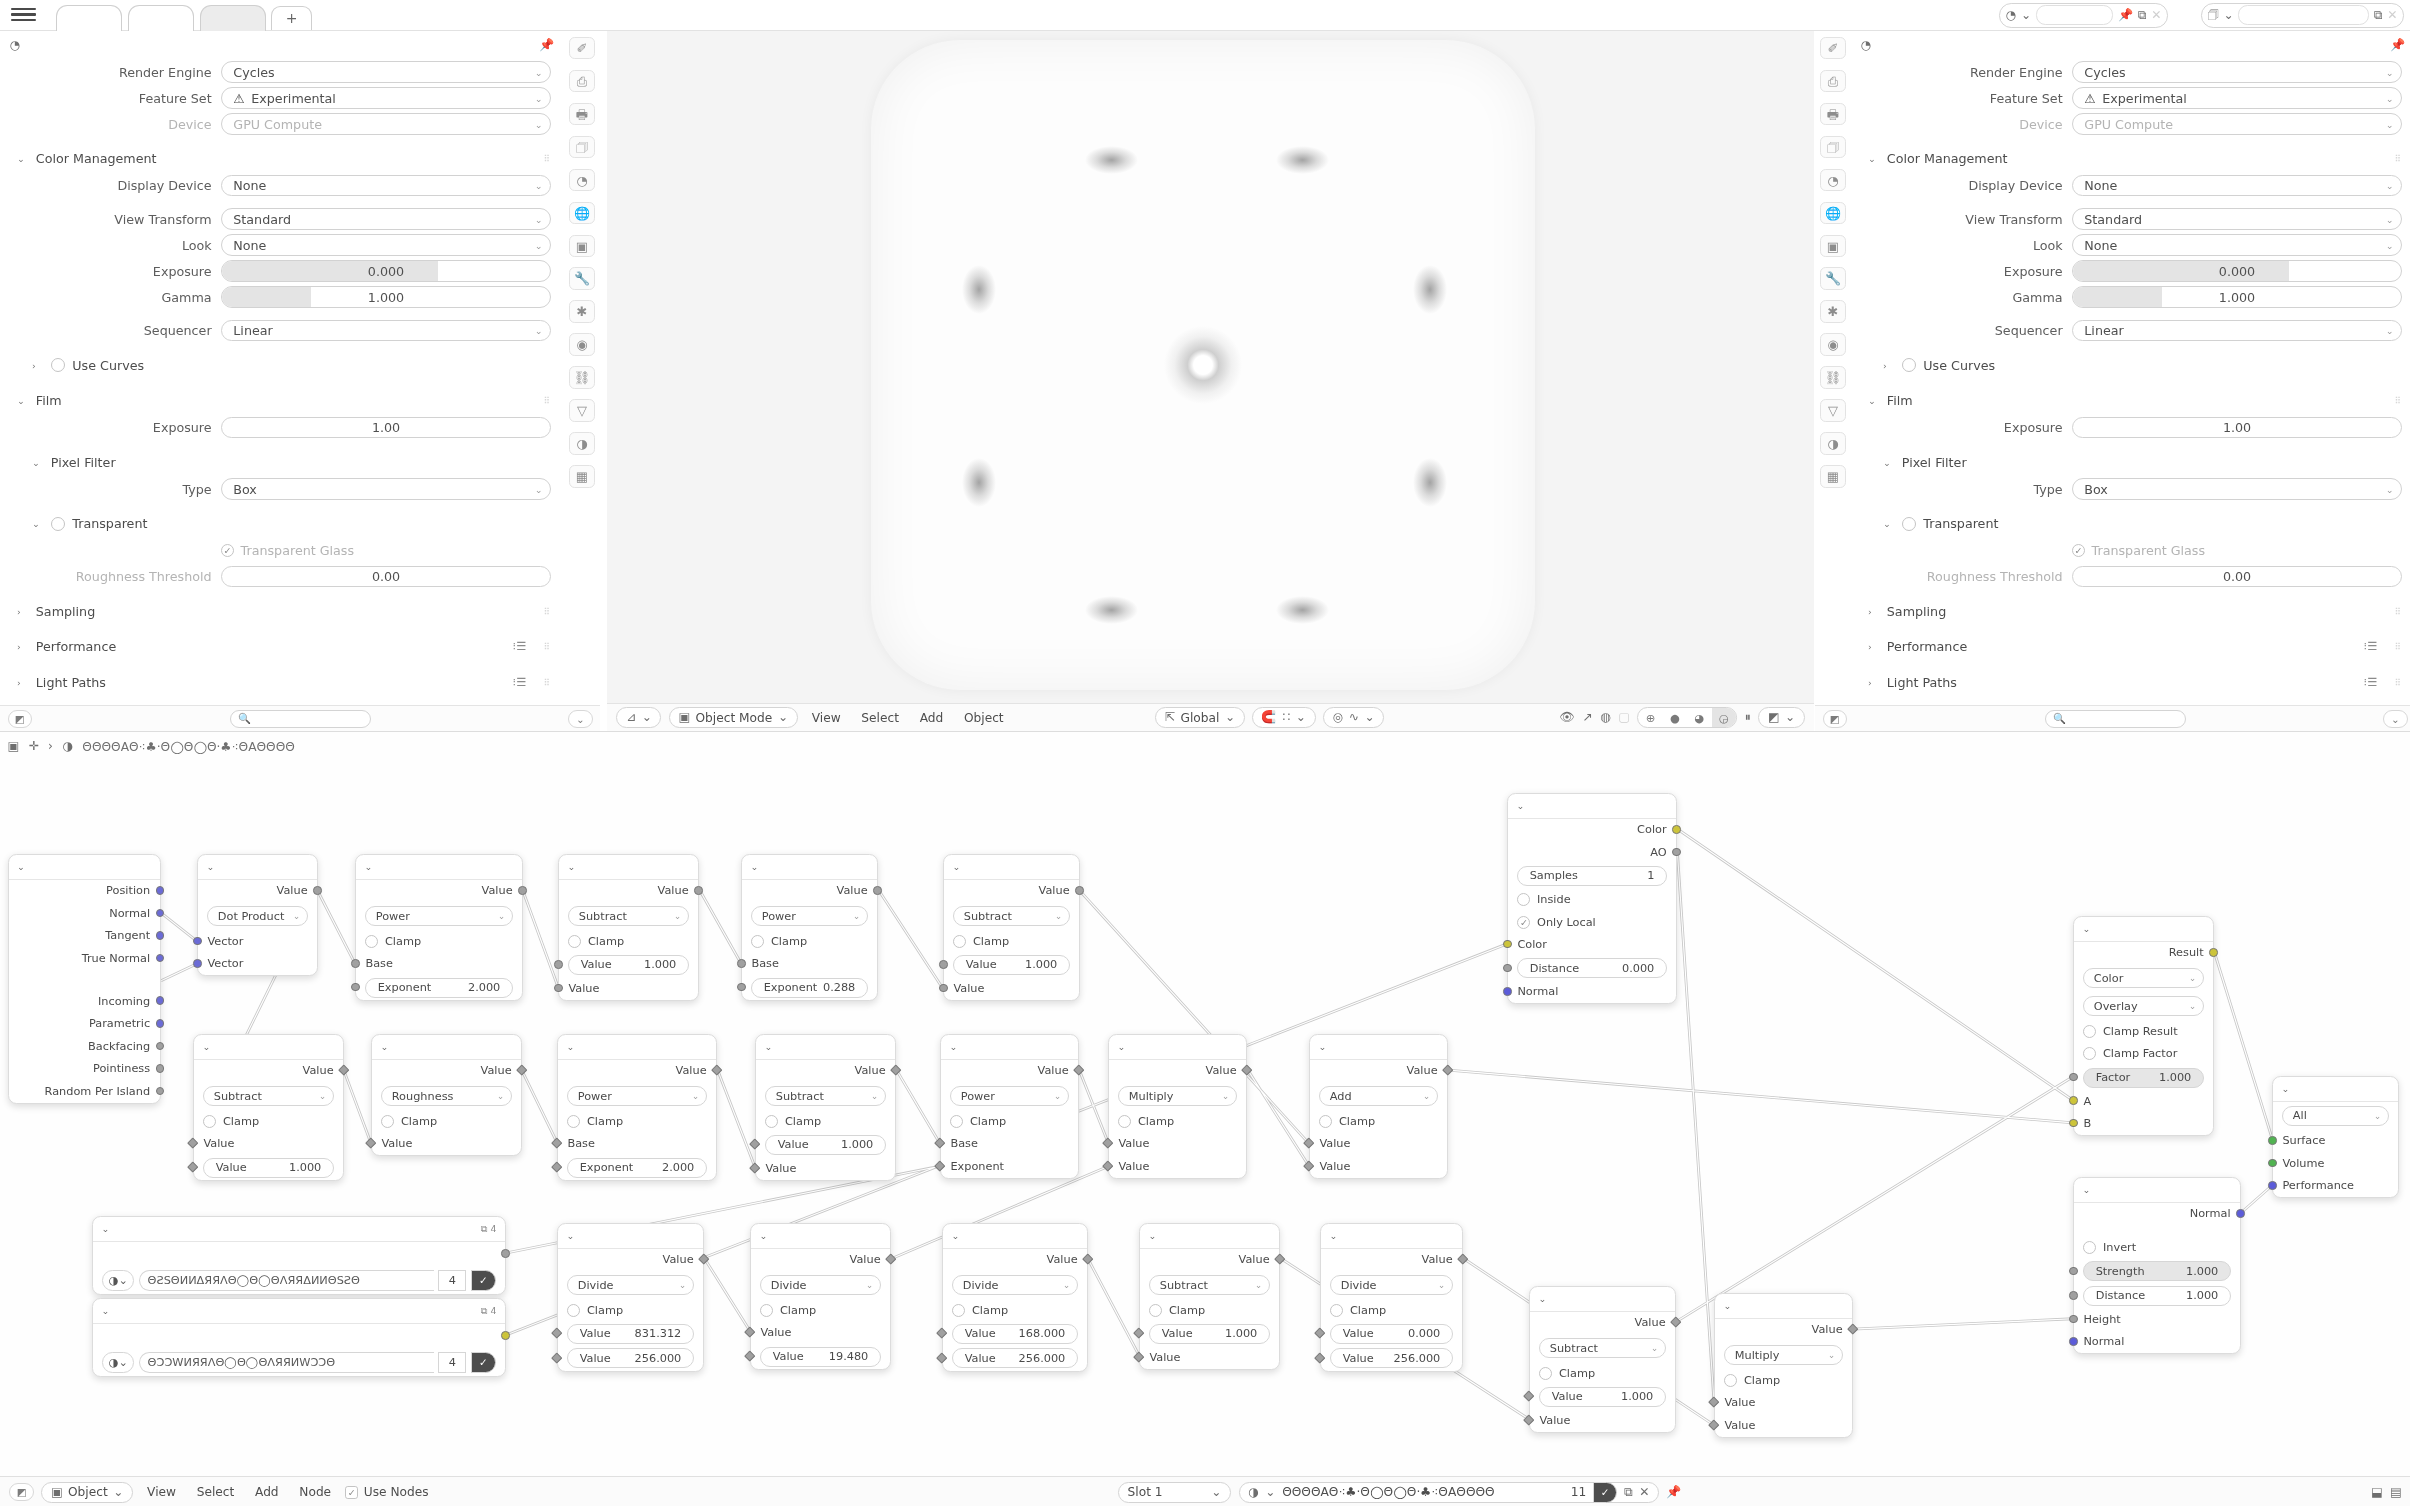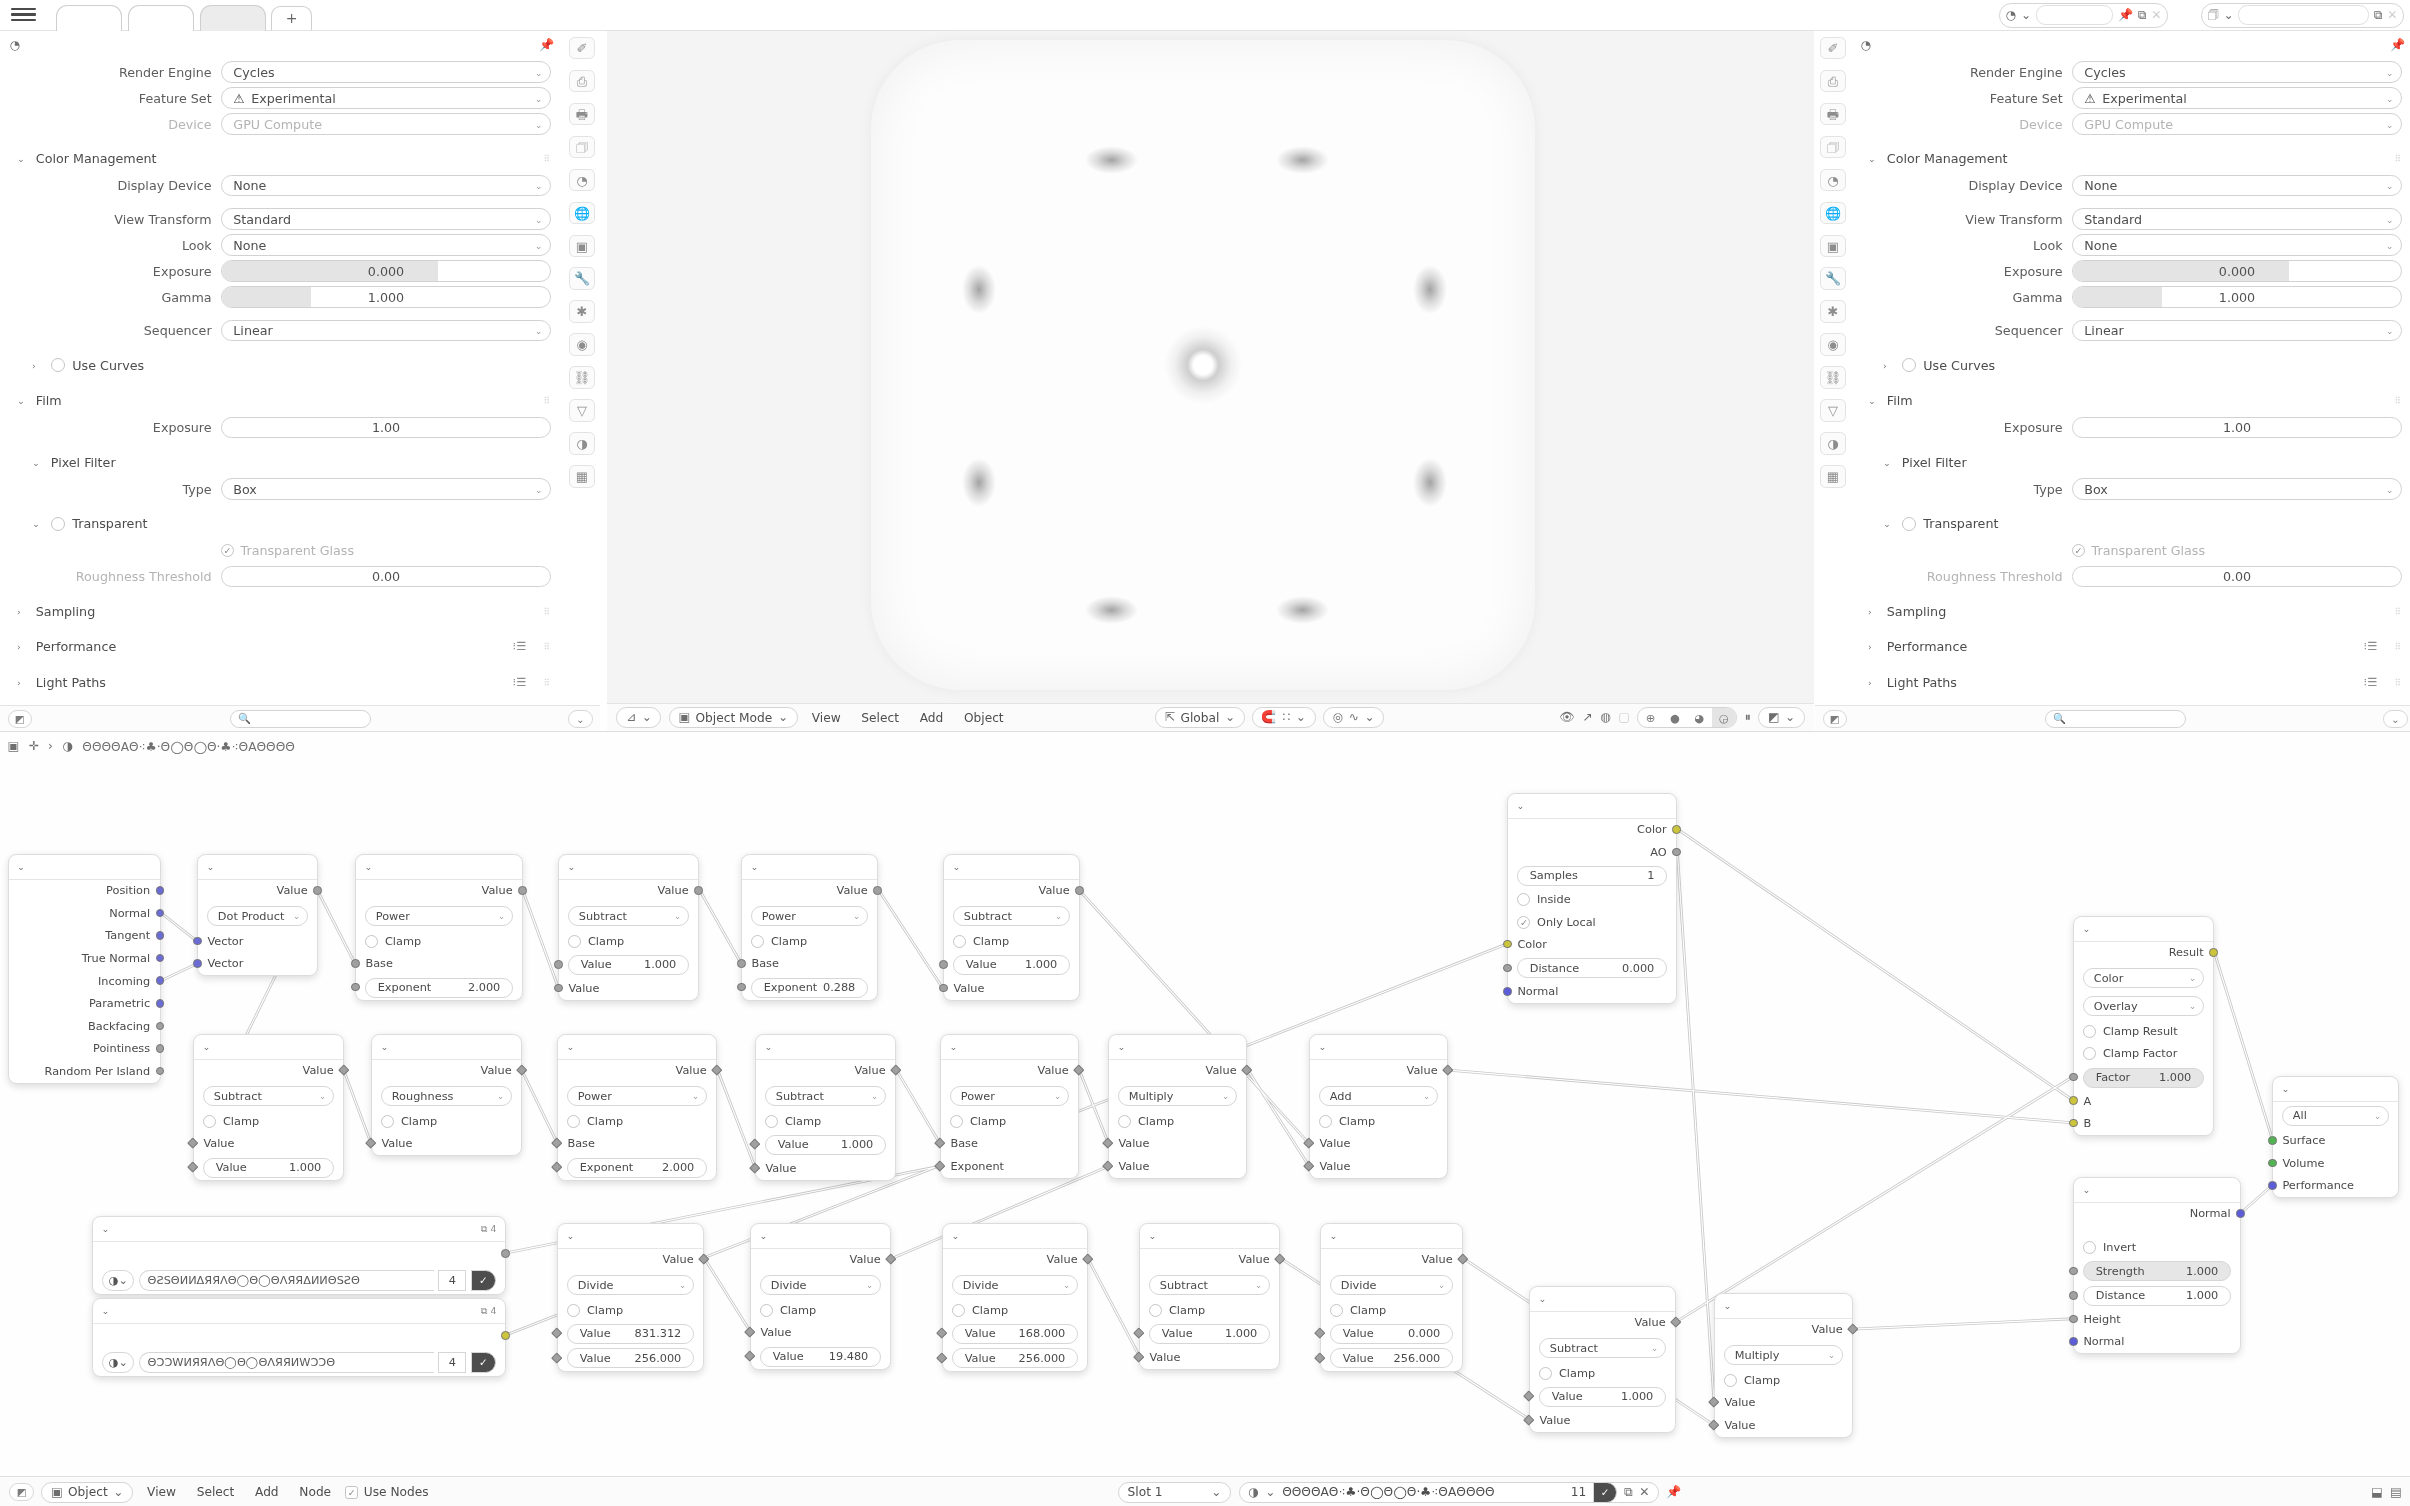--- a/index.html
+++ b/index.html
@@ -537,21 +537,21 @@
         <span class="sock right" style="background: rgb(107, 107, 214);"></span>
       </div>
       <div class="nrow r-out" style="height: 22.6px;">
         <span>Tangent</span>
         <span class="sock right" style="background: rgb(107, 107, 214);"></span>
       </div>
       <div class="nrow r-out" style="height: 22.6px;">
         <span>True Normal</span>
         <span class="sock right" style="background: rgb(107, 107, 214);"></span>
       </div>
-      <div class="nrow r-out" style="height: 22.6px;">
+      <div class="nrow r-out" style="height: 22.6px; margin-top: 20px;">
         <span>Incoming</span>
         <span class="sock right" style="background: rgb(107, 107, 214);"></span>
       </div>
       <div class="nrow r-out" style="height: 22.6px;">
         <span>Parametric</span>
         <span class="sock right" style="background: rgb(107, 107, 214);"></span>
       </div>
       <div class="nrow r-out" style="height: 22.6px;">
         <span>Backfacing</span>
         <span class="sock right" style="background: rgb(160, 160, 160);"></span>

